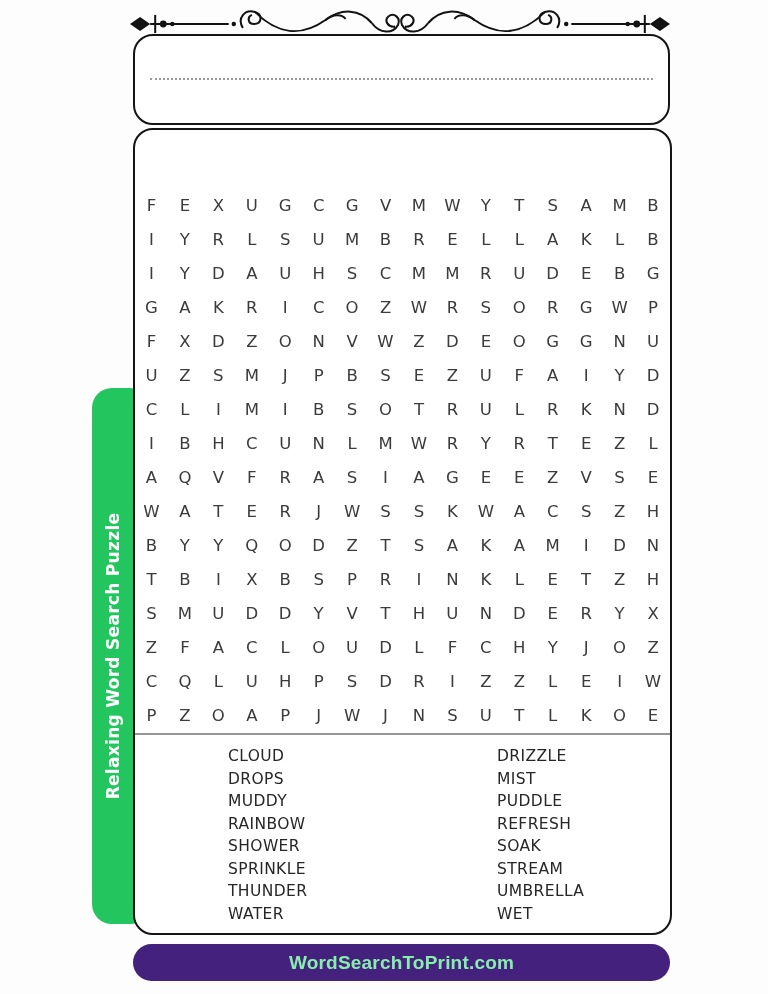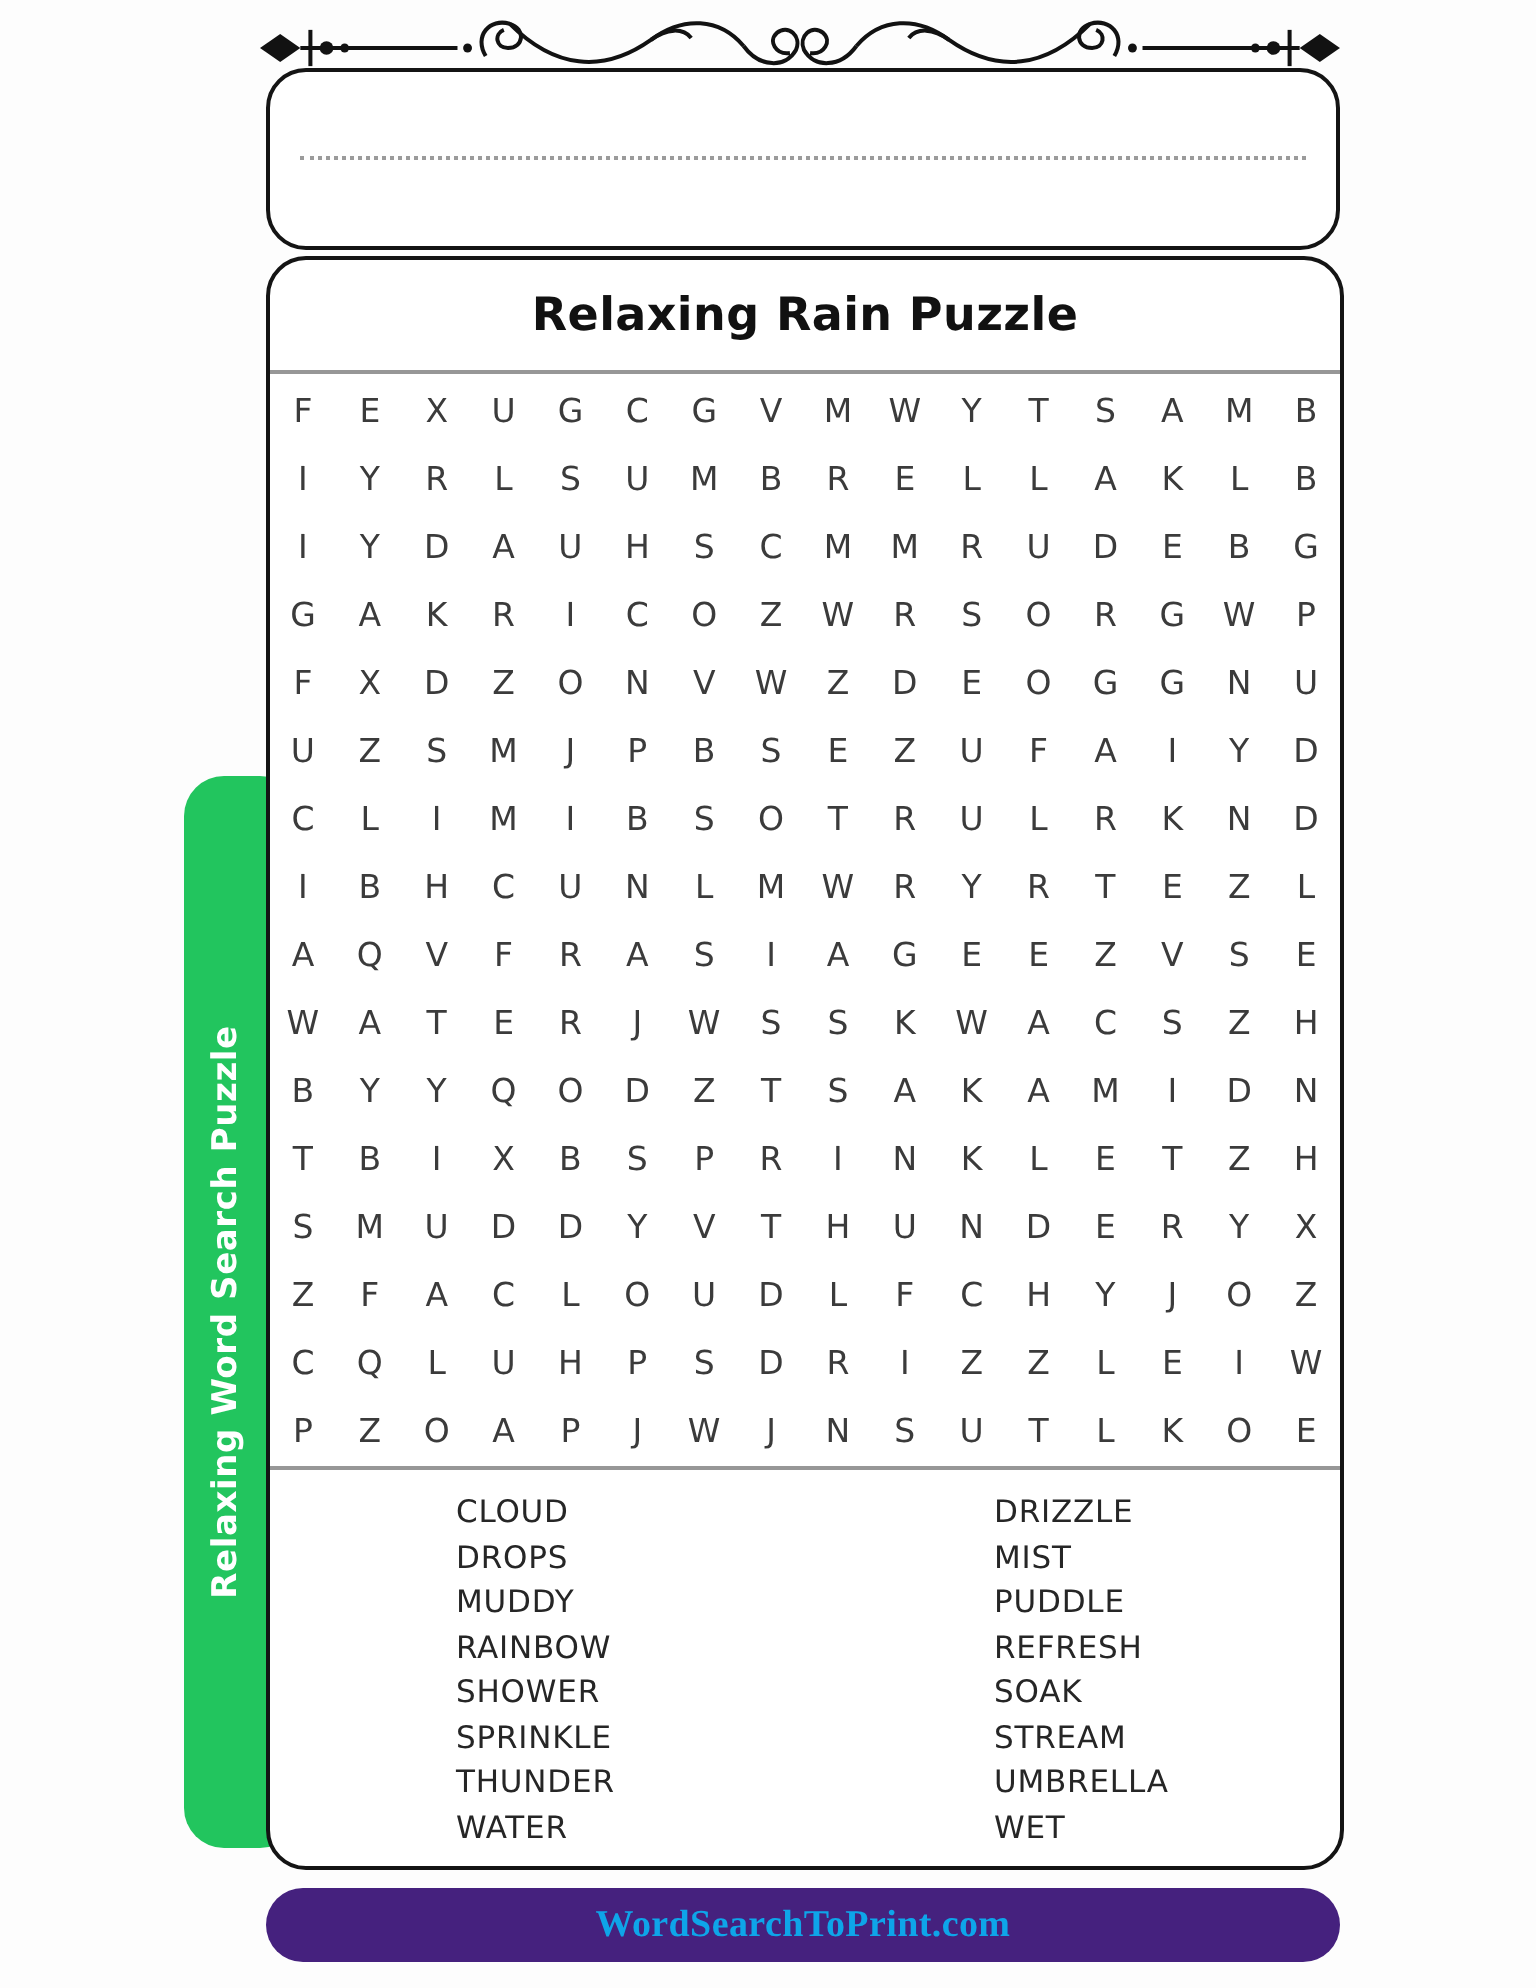--- a/index.html
+++ b/index.html
@@ -78,22 +78,22 @@
     color:#ffffff;font-weight:bold;font-size:17px;letter-spacing:.3px;
   }
   
   .footer-pill{
     position:absolute;left:133px;top:944px;width:537px;height:37px;
     background:var(--purple);border-radius:19px;
     display:flex;align-items:center;justify-content:center;
     z-index:2;cursor:pointer;
   }
   .footer-pill span{
-    color:#0ea5e9;font-weight:bold;font-size:19px;
-    font-family:Liberation Serif, serif;letter-spacing:.2px;
+    color:#86efac;font-weight:bold;font-size:19px;
+    font-family:Liberation Sans, sans-serif;letter-spacing:.2px;
   }
 </style>
 </head>
 <body>
 
 <svg class="flourish" viewBox="0 0 540 36" fill="none" xmlns="http://www.w3.org/2000/svg">
   <g id="lhalf" stroke="#121212" stroke-width="2" fill="none">
     <polygon points="2,18 12,11 22,18 12,25" fill="#121212" stroke="none"></polygon>
     <line x1="27" y1="9" x2="27" y2="27"></line>
     <circle cx="35" cy="18" r="3.4" fill="#121212" stroke="none"></circle>
@@ -106,21 +106,20 @@
     <path d="M242,17 C250,28 263,28 268,19 C271,12 264,6 258.5,10.5 C254,14.5 258,21.5 265,20.5"></path>
   </g>
   <use href="#lhalf" transform="translate(540,0) scale(-1,1)"></use>
 </svg>
 
 <div class="name-card">
   <div class="name-line"></div>
 </div>
 
 <div class="puzzle-card">
-  <div class="card-title">Relaxing Rain Puzzle</div>
 
   <div class="letter-grid">
       <span class="cell">F</span>
       <span class="cell">E</span>
       <span class="cell">X</span>
       <span class="cell">U</span>
       <span class="cell">G</span>
       <span class="cell">C</span>
       <span class="cell">G</span>
       <span class="cell">V</span>

